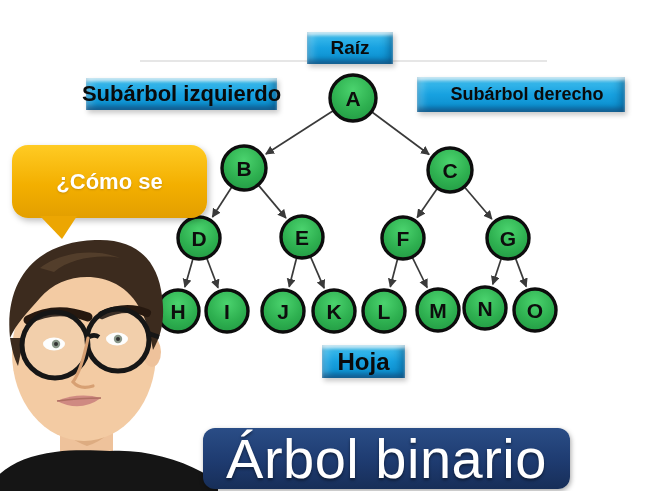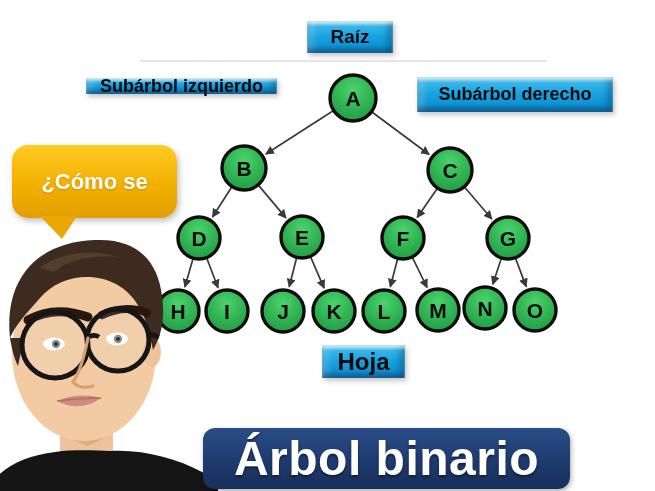--- a/index.html
+++ b/index.html
@@ -12,27 +12,27 @@
   .pp-box{
     position:absolute;display:flex;align-items:center;justify-content:center;
     color:#0a0a0a;font-weight:700;white-space:nowrap;
     background:linear-gradient(180deg,#8fe0fa 0%,#35b6ea 18%,#17a1e0 50%,#0f93d2 80%,#0a7ec0 100%);
     box-shadow:inset 0 3px 3px rgba(255,255,255,.55),
                inset 0 -4px 5px rgba(0,45,85,.42),
                inset 6px 0 7px rgba(255,255,255,.22),
                inset -6px 0 7px rgba(0,45,85,.30),
                2px 3px 5px rgba(0,0,0,.22);
   }
-  #box-raiz {left:307px;top:21px;width:86px;height:32px;font-size:19px;}
-  #box-izq  {left:86px;top:78px;width:191px;height:16px;font-size:18px;}
-  #box-der  {left:417px;top:77px;width:196px;height:35px;font-size:18px;}
+  #box-raiz {left:307px;top:32px;width:86px;height:32px;font-size:19px;}
+  #box-izq  {left:86px;top:78px;width:191px;height:32px;font-size:22px;}
+  #box-der  {left:417px;top:77px;width:196px;height:35px;font-size:18px;padding-left:12px;}
   #box-hoja {left:322px;top:345px;width:83px;height:33px;font-size:24px;}
 
   .bubble{
-    position:absolute;left:12px;top:145px;width:165px;height:73px;border-radius:16px;
+    position:absolute;left:12px;top:145px;width:195px;height:73px;border-radius:16px;
     background:linear-gradient(180deg,#ffcb24 0%,#f3af00 55%,#e39f00 100%);
     box-shadow:2px 3px 6px rgba(0,0,0,.25);
     display:flex;flex-direction:column;align-items:center;justify-content:center;
     color:#ffffff;font-weight:700;font-size:22px;line-height:29px;
     text-shadow:0 1px 2px rgba(130,85,0,.35);z-index:6;
   }
   .bubble-tail{
     position:absolute;left:40px;top:216px;width:0;height:0;z-index:6;
     border-left:22px solid transparent;border-right:15px solid transparent;
     border-top:23px solid #eca602;
@@ -41,21 +41,21 @@
   #tree-svg{position:absolute;left:0;top:0;width:655px;height:491px;z-index:3;}
   .man-svg{position:absolute;left:0;top:238px;width:218px;height:253px;z-index:5;}
 
   .banner{
     position:absolute;left:203px;top:428px;width:367px;height:61px;border-radius:12px;
     background:linear-gradient(180deg,#2a4d86 0%,#1e3b70 55%,#172e58 100%);
     box-shadow:1px 2px 5px rgba(0,0,0,.35);
     display:flex;align-items:center;justify-content:center;z-index:7;
   }
   .banner span{
-    color:#ffffff;font-weight:700;font-size:48px;letter-spacing:0.5px;
+    color:#ffffff;font-weight:400;font-size:56px;letter-spacing:0.5px;
     text-shadow:0 2px 3px rgba(0,0,0,.45);
   }
 </style>
 </head>
 <body>
 
 <div class="slide">
 
   <div class="divider"></div>
 

